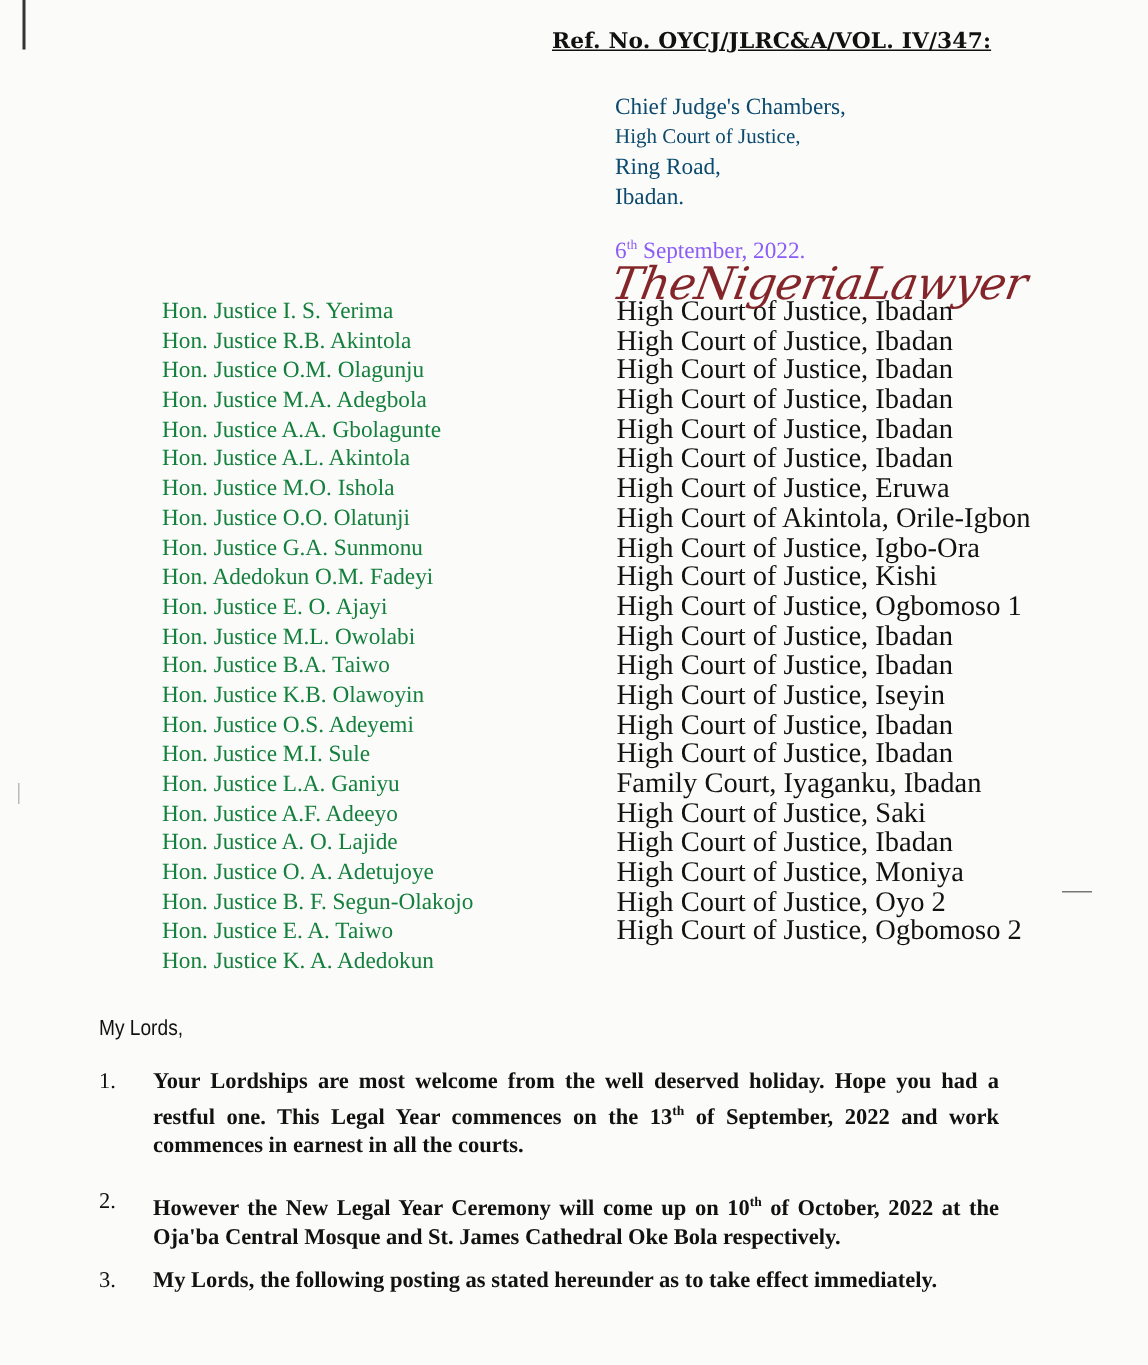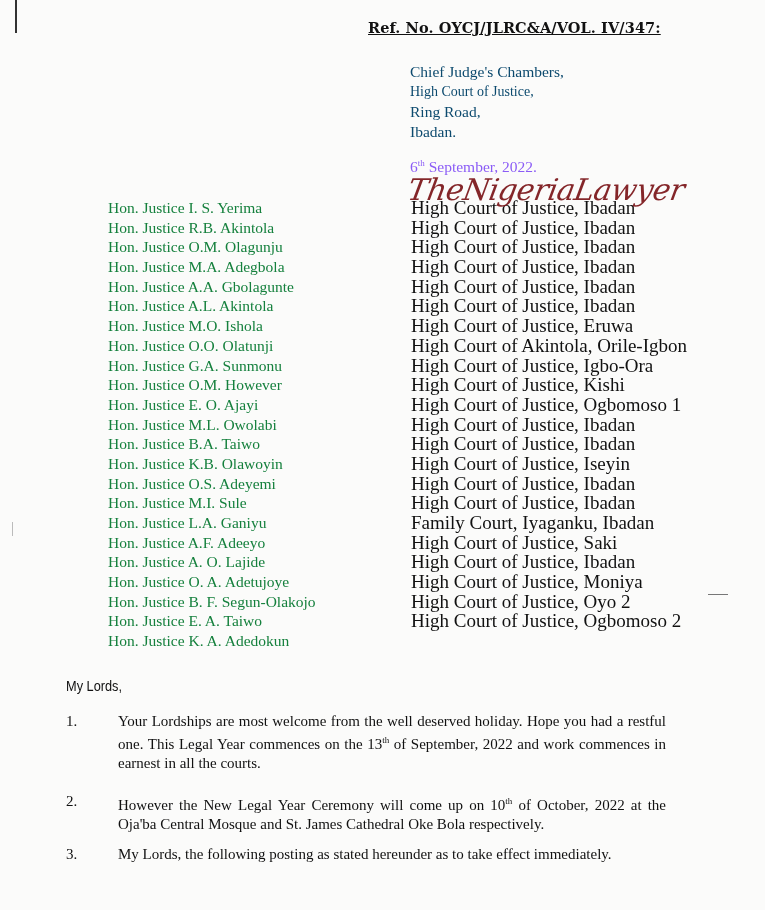--- a/index.html
+++ b/index.html
@@ -47,21 +47,21 @@
     .salutation {
       position: absolute; left: 66px; top: 678px;
       font-family: "Liberation Sans Narrow", "Liberation Sans", sans-serif; font-size: 14.5px; color: #111;
       transform: scaleX(0.88); transform-origin: left;
     }
     .para {
       position: absolute; left: 66px; width: 600px;
       font-family: "Liberation Serif", serif; font-size: 15px; line-height: 19px; color: #111;
     }
     .para .num { position: absolute; left: 0; top: 0; }
-    .para .body { margin-left: 52px; text-align: justify; }
+    .para .body { margin-left: 36px; text-align: justify; font-weight: bold; }
     .para sup { font-size: 9px; }
     .p1 { top: 712px; }
     .p2 { top: 792px; }
     .p3 { top: 845px; }
     .dash { position: absolute; left: 708px; top: 594px; width: 20px; height: 1px; background: #777; }
   </style>
 </head>
 <body>
 
 <div class="page">
@@ -85,21 +85,21 @@
   <div class="judges">
     <div>Hon. Justice I. S. Yerima</div>
     <div>Hon. Justice R.B. Akintola</div>
     <div>Hon. Justice O.M.  Olagunju</div>
     <div>Hon. Justice M.A. Adegbola</div>
     <div>Hon. Justice A.A. Gbolagunte</div>
     <div>Hon. Justice A.L. Akintola</div>
     <div>Hon. Justice M.O. Ishola</div>
     <div>Hon. Justice O.O. Olatunji</div>
     <div>Hon. Justice G.A. Sunmonu</div>
-    <div>Hon. Justice O.M. However</div>
+    <div>Hon. Adedokun O.M. Fadeyi</div>
     <div>Hon. Justice E. O. Ajayi</div>
     <div>Hon. Justice M.L. Owolabi</div>
     <div>Hon. Justice B.A. Taiwo</div>
     <div>Hon. Justice K.B. Olawoyin</div>
     <div>Hon. Justice O.S. Adeyemi</div>
     <div>Hon. Justice M.I. Sule</div>
     <div>Hon. Justice L.A. Ganiyu</div>
     <div>Hon. Justice A.F. Adeeyo</div>
     <div>Hon. Justice A. O. Lajide</div>
     <div>Hon. Justice O. A. Adetujoye</div>

